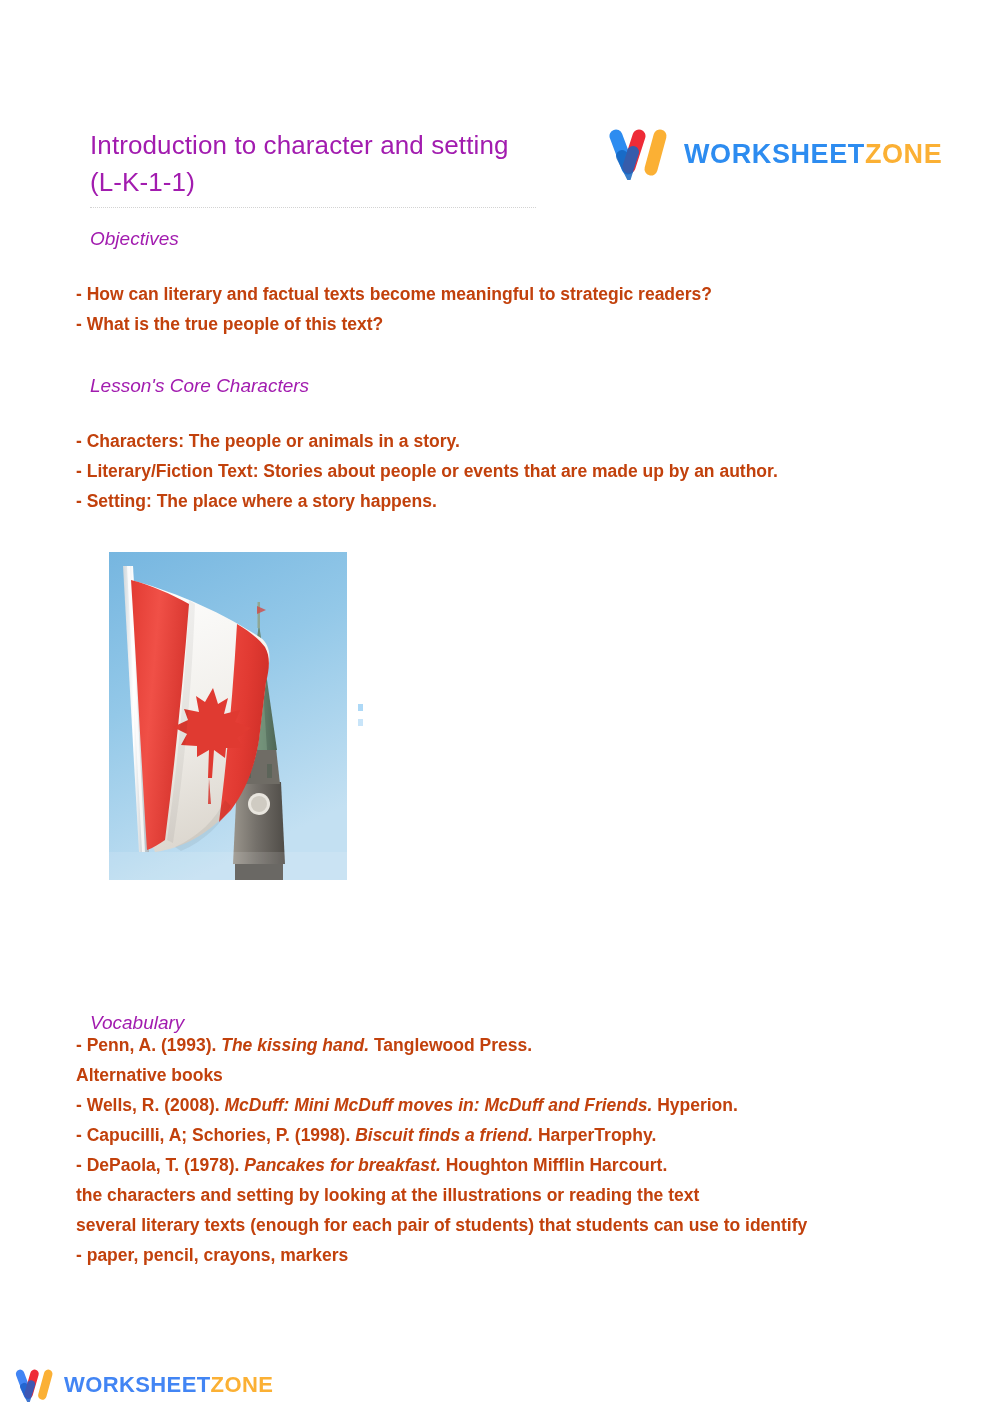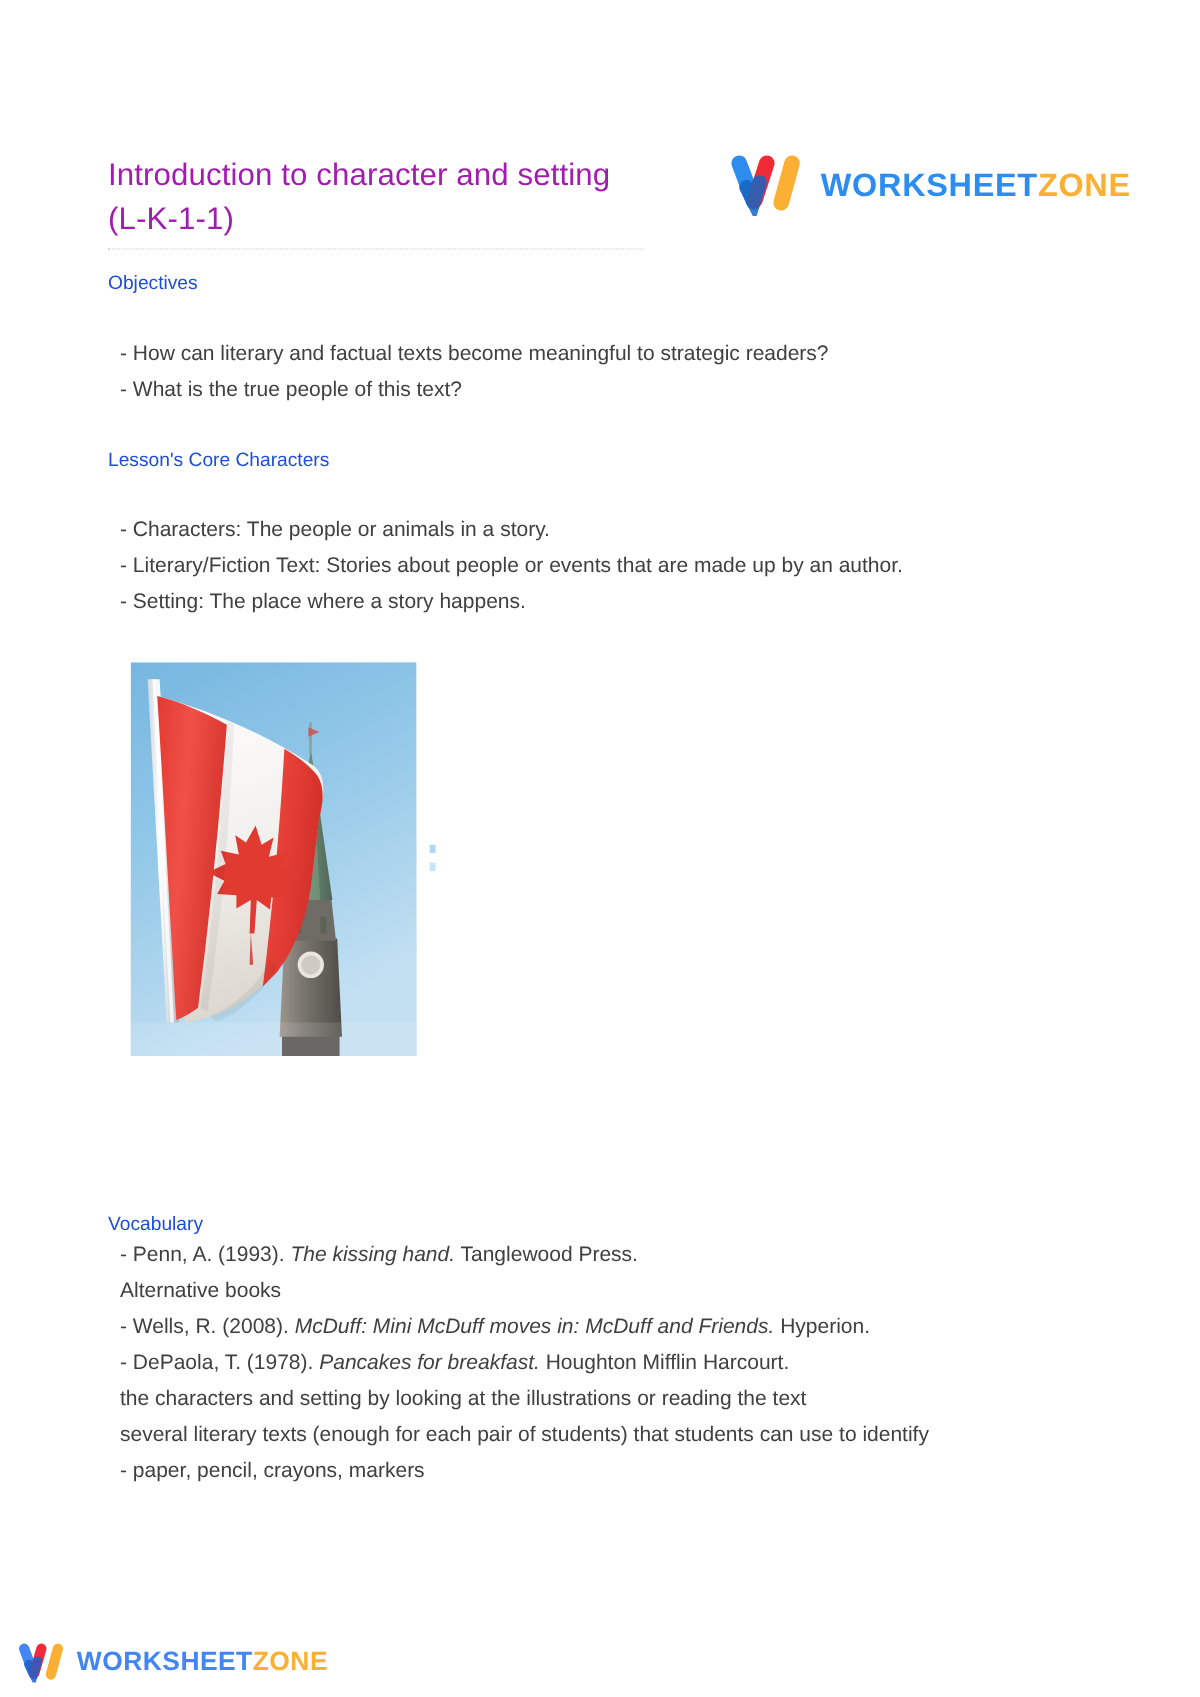--- a/index.html
+++ b/index.html
@@ -72,33 +72,34 @@
     letter-spacing: 0.6px;
     white-space: nowrap;
   }
   .brand-text .w1 { color: #2D8CF0; }
   .brand-text .w2 { color: #FBB034; }
 
   
   .section-heading {
     position: absolute;
     left: 90px;
-    font-size: 16px;
-    color: #1d4ed8;
+    font-size: 19px;
+    color: #a21caf;
     font-weight: 400;
     white-space: nowrap;
+    font-style: italic;
   }
 
   .body-block {
     position: absolute;
-    left: 100px;
-    color: #404040;
+    left: 76px;
+    color: #c2410c;
     font-size: 17.5px;
     line-height: 30px;
-    font-weight: 400;
+    font-weight: 700;
   }
   .body-block p { margin: 0; }
   .body-block i { font-style: italic; }
 
   #objectives-heading { top: 228px; }
   #objectives-body    { top: 279px; width: 800px; }
 
   #core-heading { top: 375px; }
   #core-body    { top: 426px; width: 820px; }
 
@@ -304,20 +305,21 @@
     </svg>
   </div>
   <div class="image-artifact"></div>
 
   <div id="vocab-heading" class="section-heading">Vocabulary</div>
 
   <div id="vocab-body" class="body-block">
     <p>- Penn, A. (1993). <i>The kissing hand.</i> Tanglewood Press.</p>
     <p>Alternative books</p>
     <p>- Wells, R. (2008). <i>McDuff: Mini McDuff moves in: McDuff and Friends.</i> Hyperion.</p>
+    <p>- Capucilli, A; Schories, P. (1998). <i>Biscuit finds a friend.</i> HarperTrophy.</p>
     <p>- DePaola, T. (1978). <i>Pancakes for breakfast.</i> Houghton Mifflin Harcourt.</p>
     <p>the characters and setting by looking at the illustrations or reading the text</p>
     <p>several literary texts (enough for each pair of students) that students can use to identify</p>
     <p>- paper, pencil, crayons, markers</p>
   </div>
 
   <div class="footer">
 
     <div class="footer-brand">
       <svg class="footer-mark" viewBox="0 0 62 52">

